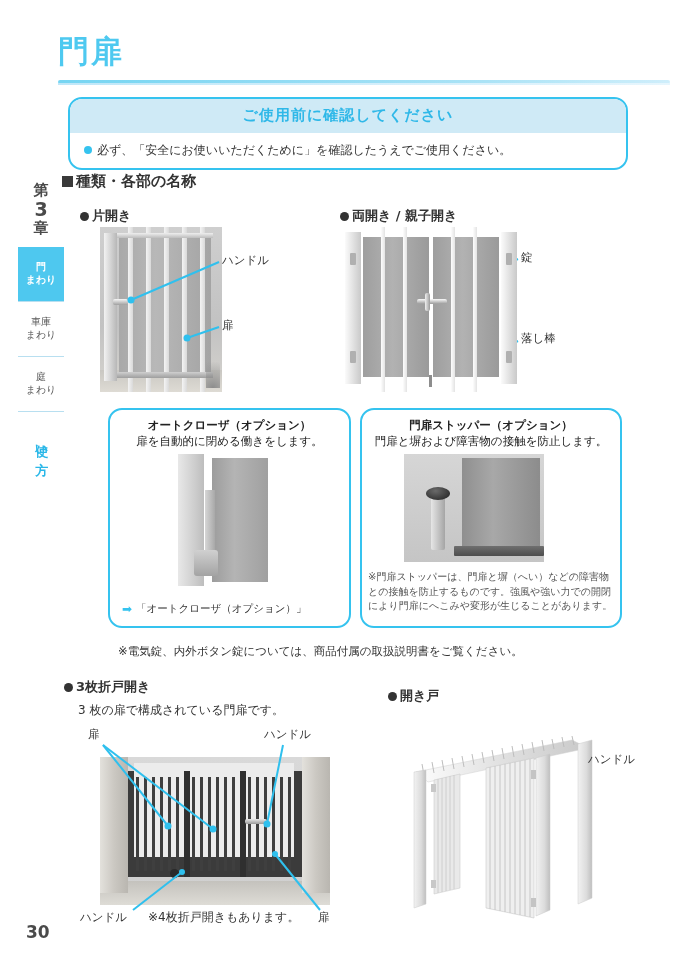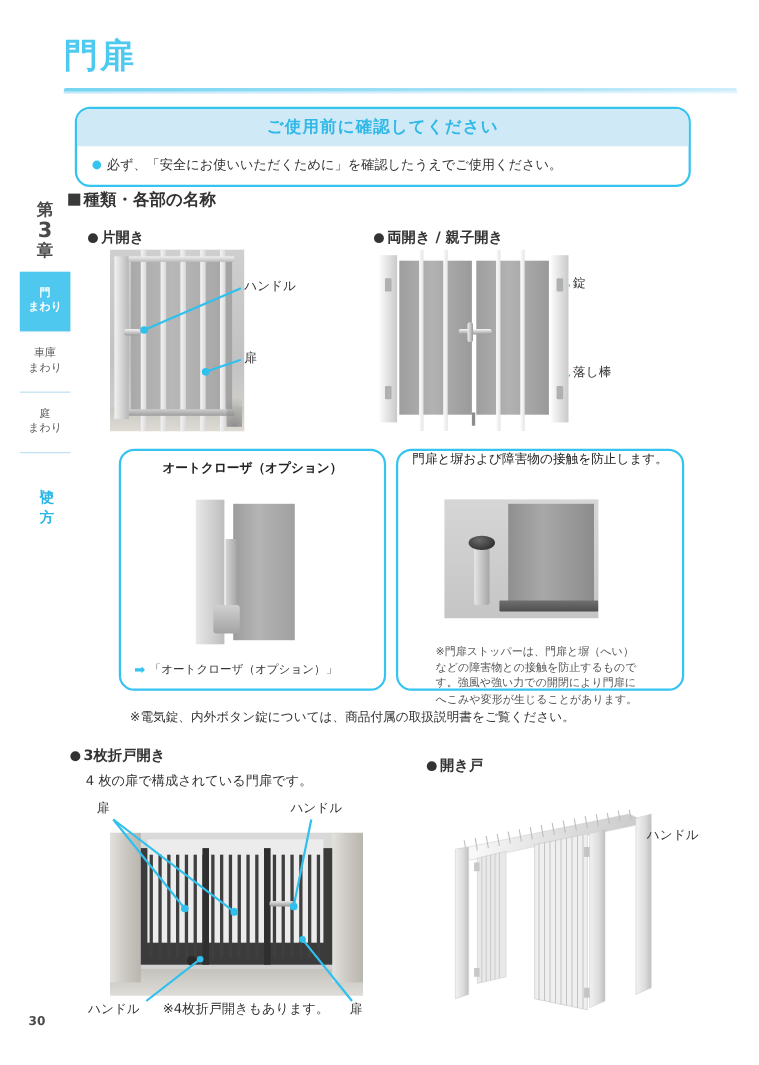--- a/index.html
+++ b/index.html
@@ -24,21 +24,21 @@
     align-items:center;justify-content:center;
     font-size:10px;line-height:1.25;text-align:center;color:#5a5a5a;
     border-top:1px solid #b8dff0;
   }
   .tab span{display:block;}
   .tab.active{background:#4ec8ef;color:#fff;border-top:none;font-weight:bold;}
   .tab.howto{color:#29b7e8;font-weight:bold;font-size:13px;
     writing-mode:vertical-rl;height:64px;letter-spacing:1px;justify-content:center;}
   .tab.howto span{writing-mode:vertical-rl;}
   .pagenum{
-    position:absolute;left:26px;top:922px;font-size:11px;font-weight:bold;color:#4a4a4a;
+    position:absolute;left:26px;top:922px;font-size:17px;font-weight:bold;color:#4a4a4a;
   }
 
   
   .title{
     position:absolute;left:58px;top:36px;font-size:31px;font-weight:bold;
     color:#4ec9f0;letter-spacing:2px;line-height:1;
   }
   .rule{
     position:absolute;left:58px;top:80px;width:612px;height:4px;
     background:linear-gradient(to right,#6fd3f2,#a7e2f6 70%,#cdeefb);
@@ -126,21 +126,21 @@
   .gd-rod{position:absolute;left:84px;top:148px;width:3px;height:12px;background:#8d8d8d;}
   .gd-hinge{position:absolute;width:6px;height:12px;background:#b0b0b0;border-radius:1px;}
 
   
   .optcard{
     position:absolute;border:2px solid #35c3ef;border-radius:14px;background:#fff;
     box-sizing:border-box;
   }
   .opt-title{text-align:center;font-size:11.5px;font-weight:bold;color:#222;margin:8px 0 1px;}
   .opt-sub{text-align:center;font-size:11.5px;color:#222;margin:0 0 4px;}
-  .opt-note{font-size:10px;color:#555;line-height:1.45;margin:16px;padding:0 18px;}
+  .opt-note{font-size:10px;color:#555;line-height:1.45;margin:0;padding:0 6px;}
   .opt-link{display:flex;align-items:center;gap:4px;font-size:10.5px;color:#333;padding-left:8px;}
   .arrow-ico{color:#35c3ef;font-size:12px;line-height:1;}
 
   
   .closer-photo{position:absolute;left:62px;top:44px;width:104px;height:132px;background:#fff;overflow:hidden;}
   .cp-wall{position:absolute;left:6px;top:0;width:26px;height:100%;
     background:linear-gradient(90deg,#e8e8e8,#cfcfcf 60%,#bdbdbd);}
   .cp-door{position:absolute;left:40px;top:4px;width:56px;height:124px;
     background:linear-gradient(90deg,#9c9c9c,#b4b4b4 40%,#a0a0a0);}
   .cp-arm{position:absolute;left:33px;top:36px;width:10px;height:76px;
@@ -292,55 +292,57 @@
     <div class="gd-hinge" style="left:5px;top:124px;"></div>
     <div class="gd-hinge" style="left:161px;top:26px;"></div>
     <div class="gd-hinge" style="left:161px;top:124px;"></div>
   </div>
 
   <div class="callout-label" style="left:521px;top:250px;">錠</div>
   <div class="callout-label" style="left:521px;top:331px;">落し棒</div>
 
   <div class="optcard" style="left:108px;top:408px;width:243px;height:220px;">
     <div class="opt-title">オートクローザ（オプション）</div>
+    <div class="opt-sub">扉を自動的に閉める働きをします。</div>
 
     <div class="closer-photo">
       <div class="cp-wall"></div>
       <div class="cp-door"></div>
       <div class="cp-arm"></div>
       <div class="cp-box"></div>
     </div>
 
     <div class="opt-link" style="position:absolute;left:4px;bottom:10px;">
       <span class="arrow-ico">➡</span>
       <span>「オートクローザ（オプション）」</span>
     </div>
   </div>
 
   <div class="optcard" style="left:360px;top:408px;width:262px;height:220px;">
+    <div class="opt-title">門扉ストッパー（オプション）</div>
     <div class="opt-sub">門扉と塀および障害物の接触を防止します。</div>
 
     <div class="stop-photo">
       <div class="sp-fence"></div>
       <div class="sp-fence-base"></div>
       <div class="sp-post"></div>
       <div class="sp-cap"></div>
     </div>
 
     <p class="opt-note" style="position:absolute;left:0;top:160px;">※門扉ストッパーは、門扉と塀（へい）などの障害物との接触を防止するものです。強風や強い力での開閉により門扉にへこみや変形が生じることがあります。</p>
   </div>
 
   <div style="position:absolute;left:118px;top:644px;font-size:11.5px;color:#333;">※電気錠、内外ボタン錠については、商品付属の取扱説明書をご覧ください。</div>
 
   <div class="fig" style="left:64px;top:678px;">
     <div class="sub-head">
       <span class="dot"></span>
       <span>3枚折戸開き</span>
     </div>
-    <div style="font-size:12px;color:#333;margin:6px 0 0 14px;">4 枚の扉で構成されている門扉です。</div>
+    <div style="font-size:12px;color:#333;margin:6px 0 0 14px;">3 枚の扉で構成されている門扉です。</div>
   </div>
 
   <div class="gate-fold photo">
     <div class="gf-ground"></div>
     <div class="gf-pillar" style="left:0;"></div>
     <div class="gf-pillar" style="left:202px;"></div>
     <div class="gf-frame"></div>
     <div class="gf-open" style="left:34px;width:160px;"></div>
     <div class="gf-bar" style="left:36px;top:20px;height:94px;"></div>
     <div class="gf-bar" style="left:44px;top:20px;height:94px;"></div>

